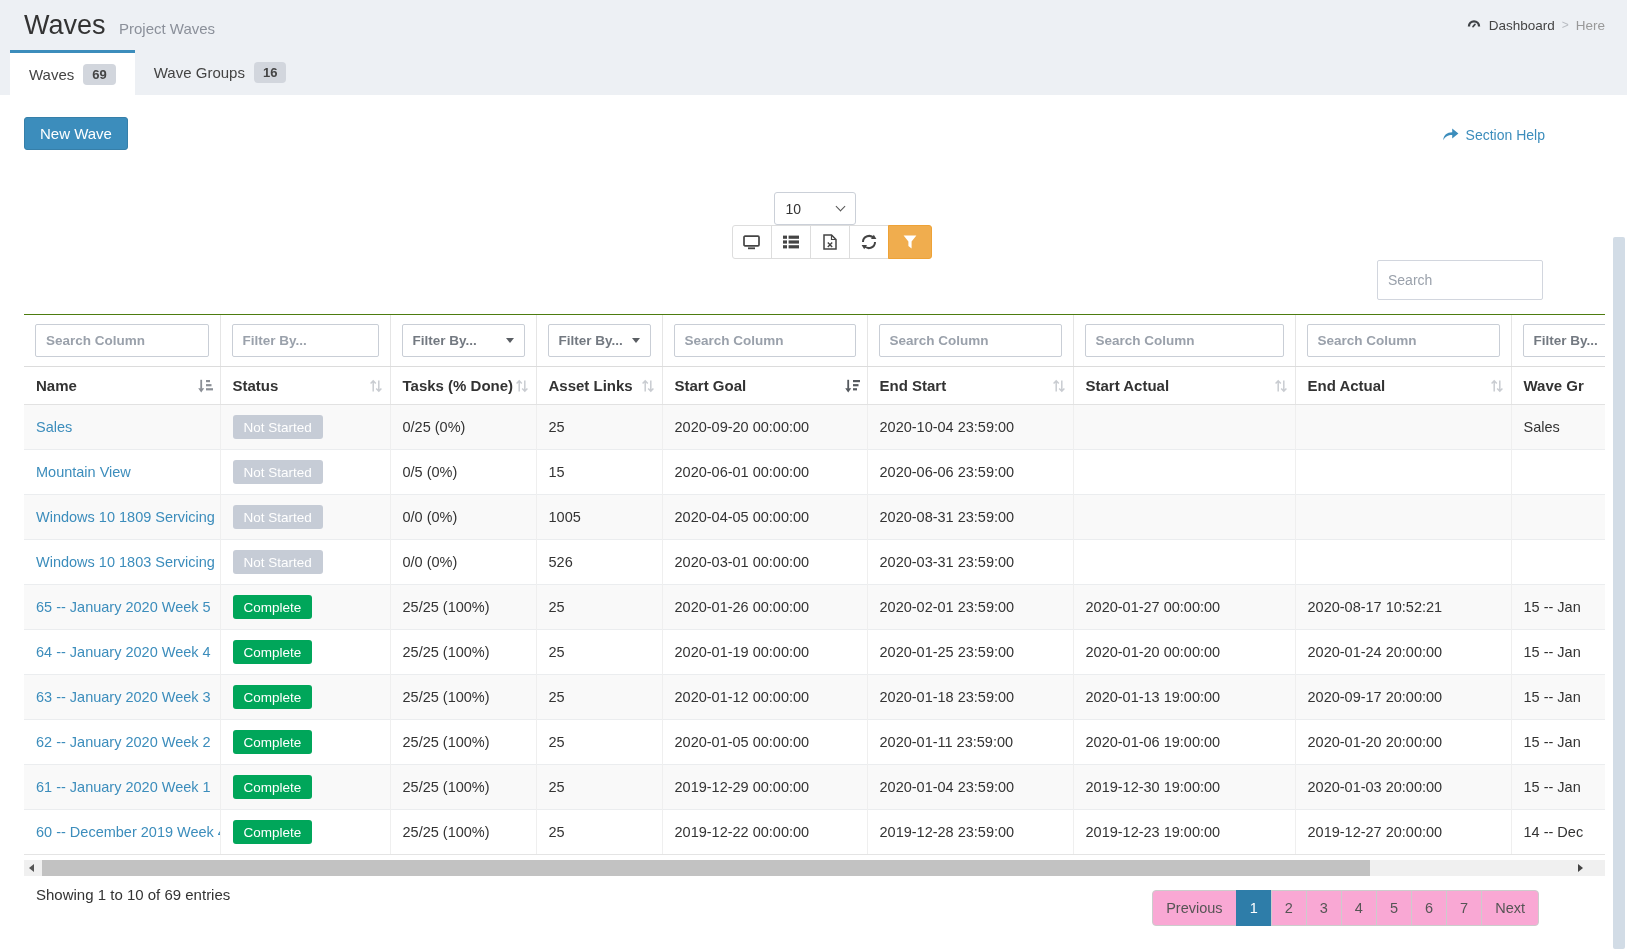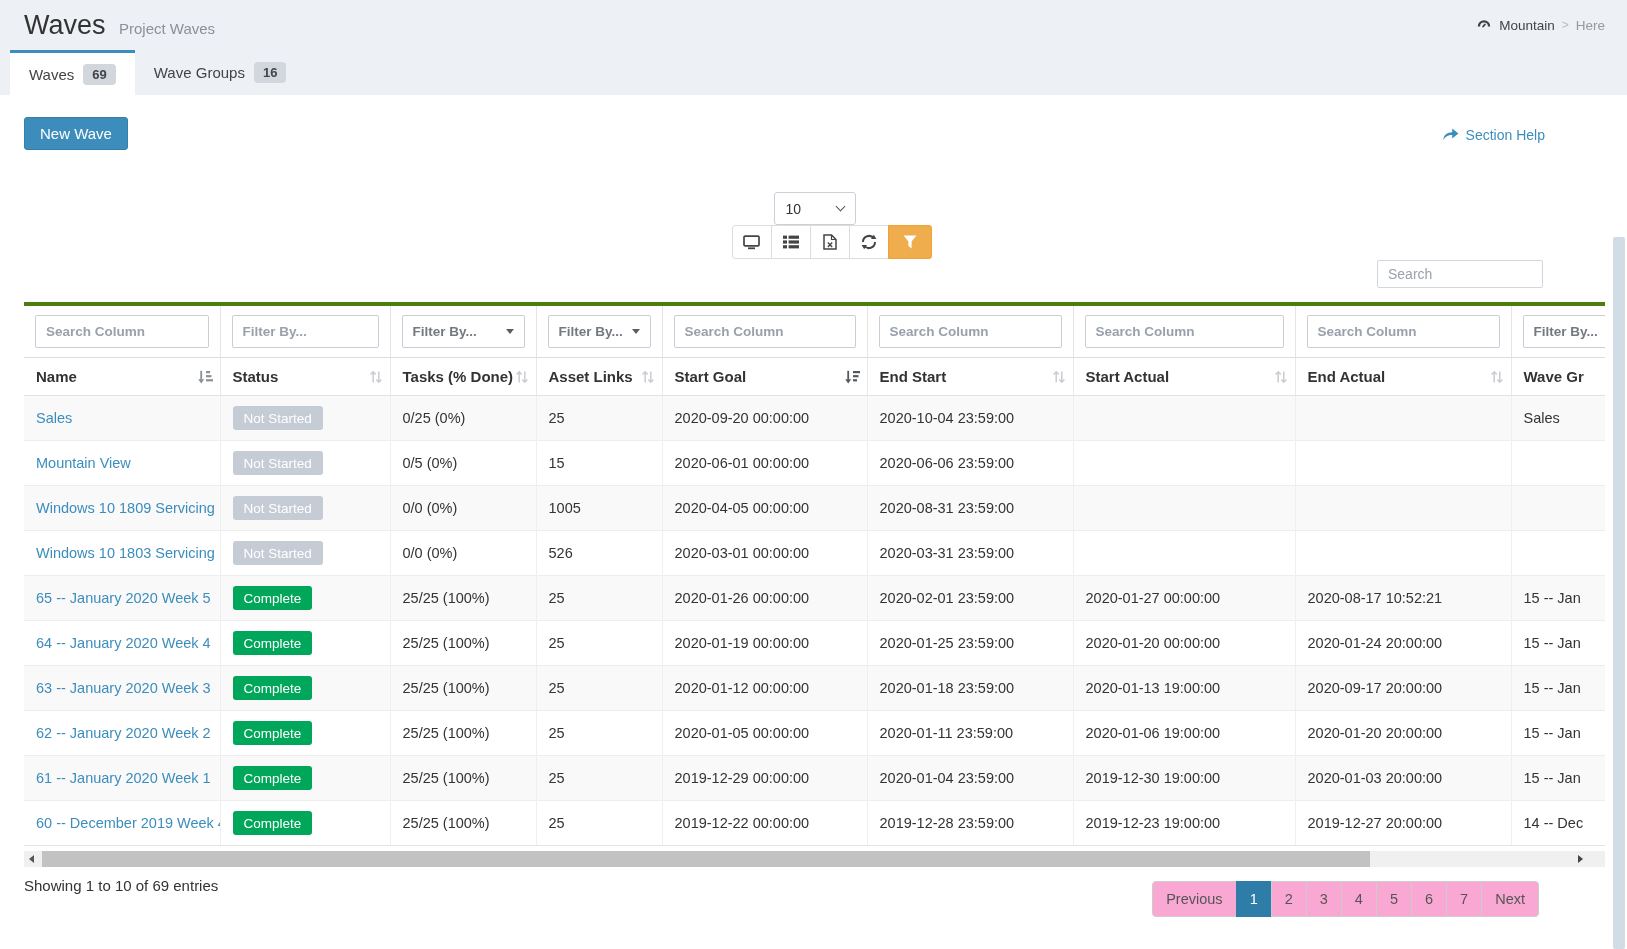--- a/index.html
+++ b/index.html
@@ -54,28 +54,28 @@
   .chev{width:7px;height:7px;border-right:1.8px solid #555;border-bottom:1.8px solid #555;transform:rotate(45deg);margin-top:-4px;}
   .btn-group{display:flex;margin-left:34px;}
   .tb-btn{
     width:40px;height:34px;background:#fff;border:1px solid #ddd;margin-left:-1px;
     display:flex;align-items:center;justify-content:center;color:#444;cursor:pointer;padding:0;
   }
   .tb-btn:first-child{border-radius:3px 0 0 3px;margin-left:0;}
   .tb-btn.filter{background:var(--orange);border-color:var(--orange-border);border-radius:0 3px 3px 0;width:44px;}
   .search-row{display:flex;justify-content:flex-end;margin-top:1px;margin-right:62px;}
   .search-row input{
-    width:166px;height:28px;border:1px solid #d2d6de;border-radius:2px;padding:0 10px;font-size:14px;color:#333;
+    width:166px;height:40px;border:1px solid #d2d6de;border-radius:2px;padding:0 10px;font-size:14px;color:#333;
     font-family:inherit;
   }
   .search-row input::placeholder{color:#9aa1ab;}
   
   .table-viewport{overflow:hidden;width:100%;margin-top:14px;}
   table{table-layout:fixed;border-collapse:collapse;}
-  .filters td{padding:9px 11px;border-top:4px solid #4d7c0f;border-bottom:1px solid #dcdcdc;}
+  .filters td{padding:9px 11px;border-top:1px solid #4d7c0f;border-bottom:1px solid #dcdcdc;}
   .filters td + td{border-left:1px solid #e5e5e5;}
   .filters input{
     width:100%;height:33px;border:1px solid #c9ced6;border-radius:2px;padding:0 10px;
     font-size:13.5px;font-weight:600;color:#555;font-family:inherit;
   }
   .filters input::placeholder{color:#9aa1ab;}
   .fake-select{
     width:100%;height:33px;border:1px solid #c9ced6;border-radius:2px;padding:0 10px;
     display:flex;align-items:center;justify-content:space-between;cursor:pointer;background:#fff;
   }
@@ -98,21 +98,21 @@
   .name-link{color:var(--accent);text-decoration:none;}
   .badge-status{display:inline-block;padding:4.5px 11px;border-radius:3px;color:#fff;font-size:13.5px;}
   .badge-status.not-started{background:var(--badge-gray);}
   .badge-status.complete{background:var(--green);}
   
   .hscrollbar{position:relative;height:16px;background:#f0f0f0;margin-top:5px;}
   .hs-thumb{position:absolute;left:18px;top:0;bottom:0;width:84%;background:#c2c2c2;}
   .hs-left{position:absolute;left:5px;top:3.5px;width:0;height:0;border-top:4.5px solid transparent;border-bottom:4.5px solid transparent;border-right:5.5px solid #555;}
   .hs-right{position:absolute;right:22px;top:3.5px;width:0;height:0;border-top:4.5px solid transparent;border-bottom:4.5px solid transparent;border-left:5.5px solid #444;}
   
-  .footer-row{display:flex;justify-content:space-between;align-items:flex-start;margin-top:6px;}
+  .footer-row{display:flex;justify-content:space-between;align-items:flex-start;margin-top:6px;margin-left:12px;}
   .showing{font-size:15px;color:#333;padding-top:4px;}
   .pagination{list-style:none;display:flex;margin:8px 66px 0 0;padding:0;}
   .pagination li{
     border:1px solid #ccc;margin-left:-1px;padding:9px 13px;font-size:14.5px;color:#555;background:#f9a8d4;cursor:pointer;
   }
   .pagination li:first-child{border-radius:4px 0 0 4px;margin-left:0;}
   .pagination li:last-child{border-radius:0 4px 4px 0;}
   .pagination li.active{background:var(--page-blue);border-color:var(--page-blue);color:#fff;}
   
   .vscroll-strip{position:absolute;right:2px;top:237px;bottom:0;width:12px;background:#d2dce6;border-radius:2px;}
@@ -125,21 +125,21 @@
     <h1>Waves</h1>
     <span class="subtitle">Project Waves</span>
   </div>
   <div class="breadcrumb">
     <span class="crumb-icon">
       <svg width="16" height="15" viewBox="0 0 18 16">
           <path d="M9 2 a7 7 0 0 1 7 7 l-2.6 0 a4.4 4.4 0 0 0 -8.8 0 l-2.6 0 a7 7 0 0 1 7 -7 z" fill="#3f4347"></path>
           <rect x="8.1" y="5.4" width="1.8" height="5.2" rx="0.9" transform="rotate(42 9 8)" fill="#3f4347"></rect>
         </svg>
     </span>
-    <a href="#">Mountain</a>
+    <a href="#">Dashboard</a>
     <span class="sep">&gt;</span>
     <span class="current">Here</span>
   </div>
 </header>
 
 <nav class="tabs" id="tabs">
     <div class="tab active">
       <span class="tab-label">Waves</span>
       <span class="tab-badge">69</span>
     </div>

